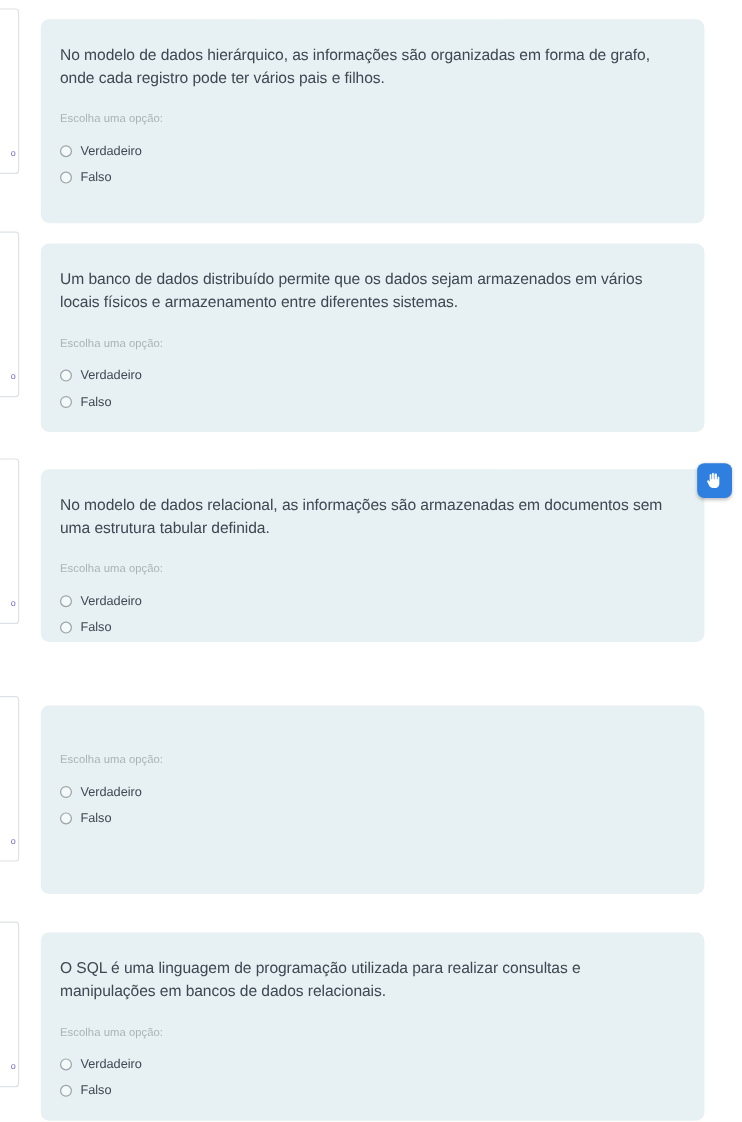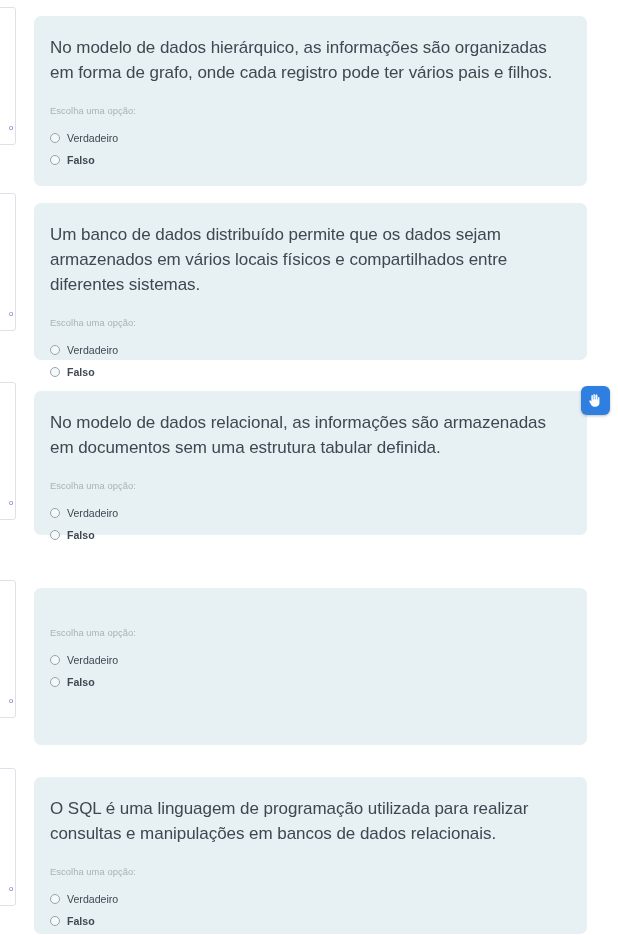--- a/index.html
+++ b/index.html
@@ -55,41 +55,40 @@
   .qcard {
     position: absolute;
     left: 34px;
     width: 553px;
     background: #e7f0f2;
     border-radius: 7px;
     box-sizing: border-box;
     padding: 20px 22px 18px 16px;
   }
   .qtext {
-    font-size: 17px;
+    font-size: 13px;
     line-height: 1.47;
     color: #3d4852;
     margin: 0 0 0 0;
     letter-spacing: -0.05px;
   }
   .qprompt {
     font-size: 9.4px;
     color: #a9b3b6;
     margin: 19px 0 0 0;
     letter-spacing: 0.05px;
   }
   .answers {
     margin-top: 17px;
   }
   .answer-row {
     display: flex;
-    align-items: center;
     margin-bottom: 11px;
   }
-  .answer-row:last-child { margin-bottom: 0; font-weight: bold; }
+  .answer-row:last-child { margin-bottom: 0; }
   .radio {
     width: 10px;
     height: 10px;
     min-width: 10px;
     border: 1px solid #9aa4a8;
     border-radius: 50%;
     background: #f4f9fa;
     box-sizing: border-box;
     margin-right: 7px;
   }
@@ -146,21 +145,21 @@
           <span class="radio"></span>
           <span class="answer-label">Verdadeiro</span>
         </label>
         <label class="answer-row">
           <span class="radio"></span>
           <span class="answer-label">Falso</span>
         </label>
       </div>
     </div>
     <div class="qcard" style="top: 203px; height: 157px;">
-      <p class="qtext">Um banco de dados distribuído permite que os dados sejam armazenados em vários locais físicos e compartilhados entre diferentes sistemas.</p>
+      <p class="qtext">Um banco de dados distribuído permite que os dados sejam armazenados em vários locais físicos e armazenamento entre diferentes sistemas.</p>
       <p class="qprompt">Escolha uma opção:</p>
       <div class="answers">
         <label class="answer-row">
           <span class="radio"></span>
           <span class="answer-label">Verdadeiro</span>
         </label>
         <label class="answer-row">
           <span class="radio"></span>
           <span class="answer-label">Falso</span>
         </label>

